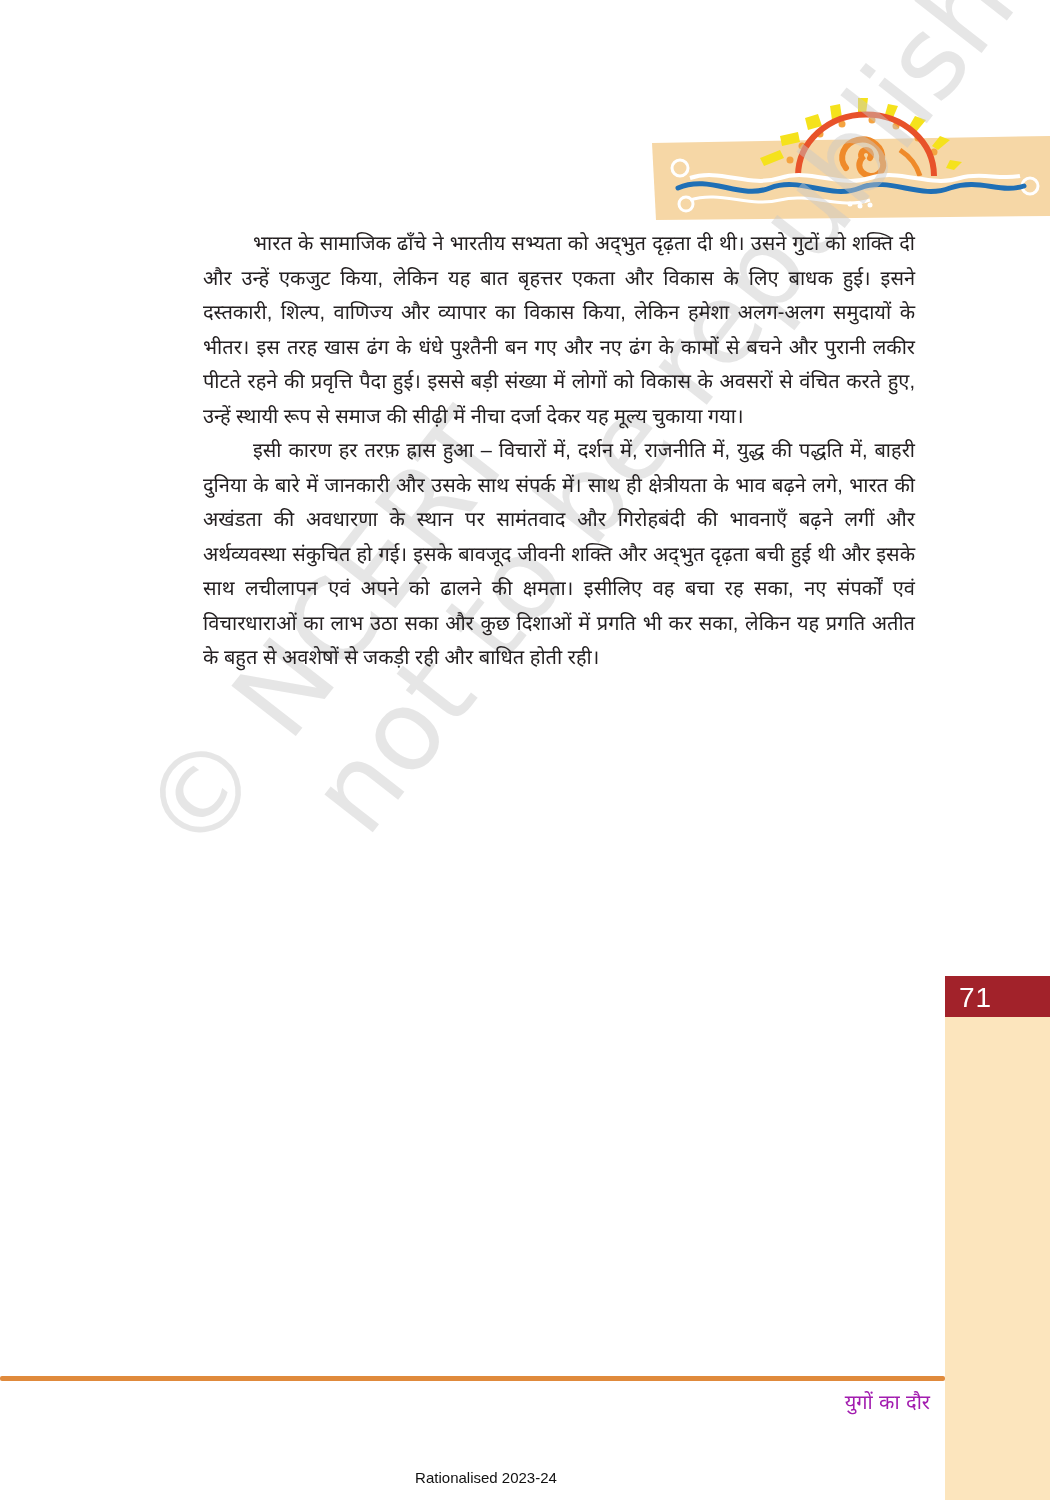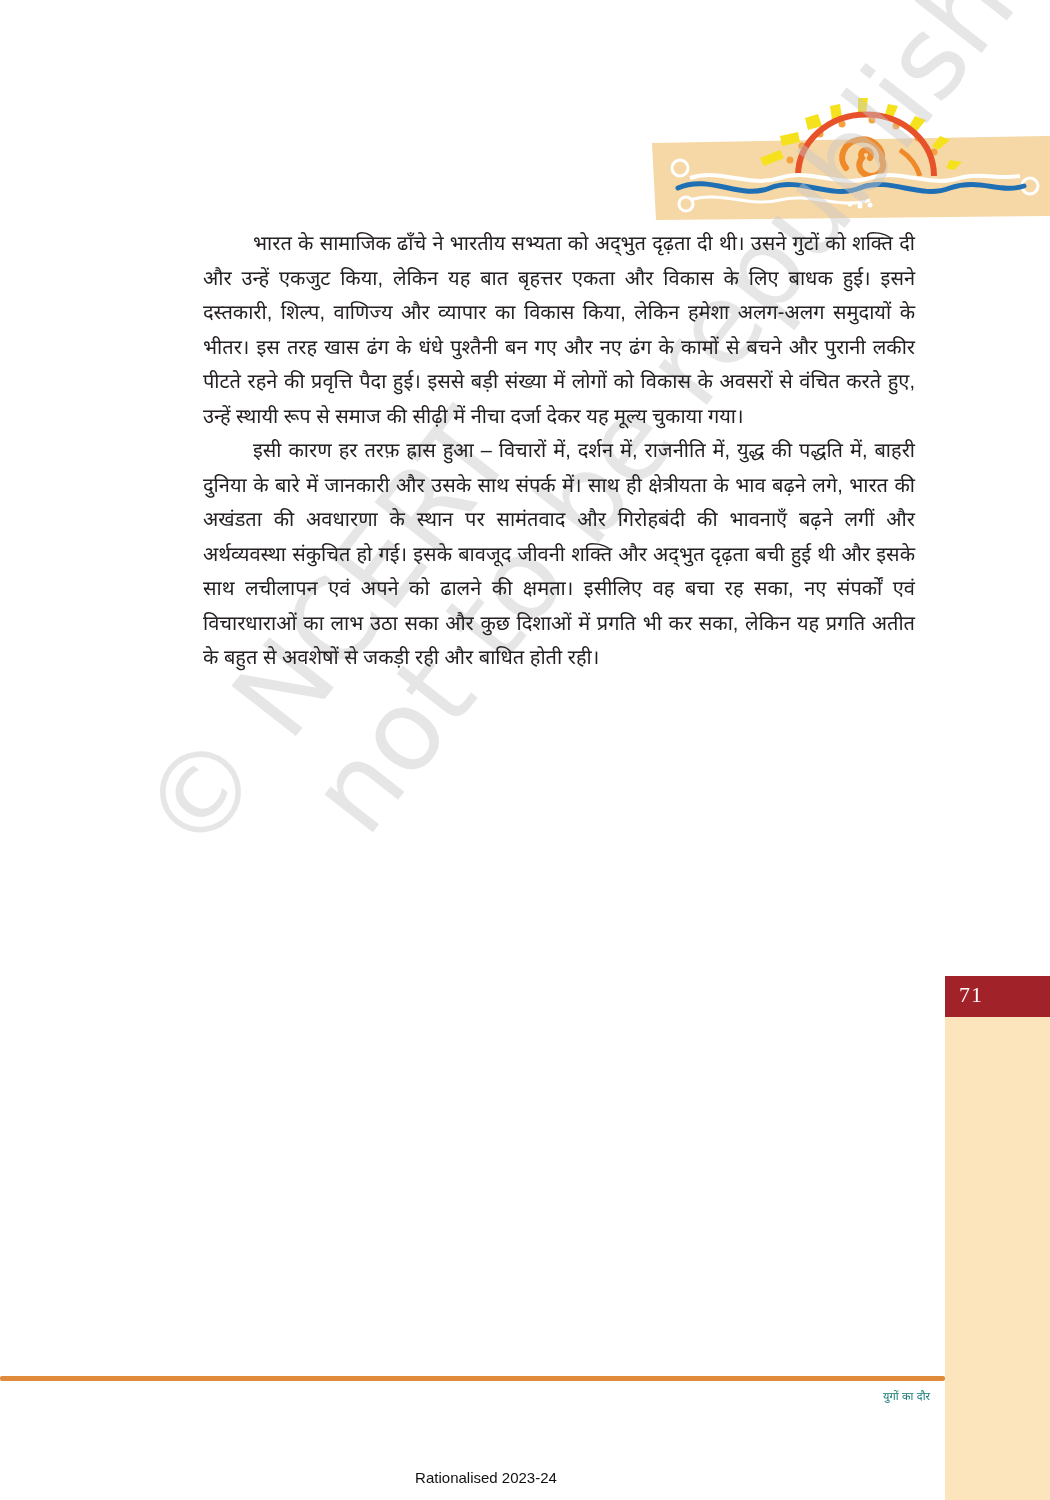--- a/index.html
+++ b/index.html
@@ -15,42 +15,42 @@
     .sidebar-strip {
       position: absolute; left: 945px; top: 1017px; width: 105px; height: 483px;
       background: #fce5bd;
     }
     .page-badge {
       position: absolute; left: 945px; top: 976px; width: 105px; height: 42px;
       background: #a2222a;
     }
     .page-number {
       position: absolute; left: 14px; top: 6px;
-      color: #ffffff; font-family: Liberation Serif, serif; font-size: 22px; letter-spacing: 1px;
+      color: #ffffff; font-family: Liberation Sans, sans-serif; font-size: 28px; letter-spacing: 1px;
     }
     .body-text {
       position: absolute; left: 172px; top: 226px; width: 712px;
       font-family: Liberation Sans, sans-serif; font-size: 20px; line-height: 34.5px;
       color: #231f20; text-align: justify; margin-left: 31px;
     }
     .para { margin: 0; text-indent: 50px; }
     .watermark {
       position: absolute; left: 120px; top: 800px; width: 900px;
       transform: rotate(-52deg); transform-origin: left top;
       font-family: "DejaVu Sans", sans-serif; font-size: 112px; line-height: 120px;
       color: rgba(200,200,200,0.45); white-space: nowrap; pointer-events: none;
     }
     .watermark .wm-line2 { display: block; margin-left: 120px; }
     .footer-rule {
       position: absolute; left: 0; top: 1376px; width: 945px; height: 5px;
       background: #e08a3c; border-radius: 2px;
     }
     .running-footer {
       position: absolute; right: 120px; top: 1388px;
-      font-family: "DejaVu Sans", sans-serif; font-size: 11px; color: #0f766e;
+      font-family: "DejaVu Sans", sans-serif; font-size: 20px; color: #a21caf;
     }
     .rationalised {
       position: absolute; left: 0; top: 1469px; width: 972px; text-align: center;
       font-family: "Liberation Sans", sans-serif; font-size: 15px; color: #111;
     }
   </style>
 </head>
 <body>
 
 <div class="header-art">

